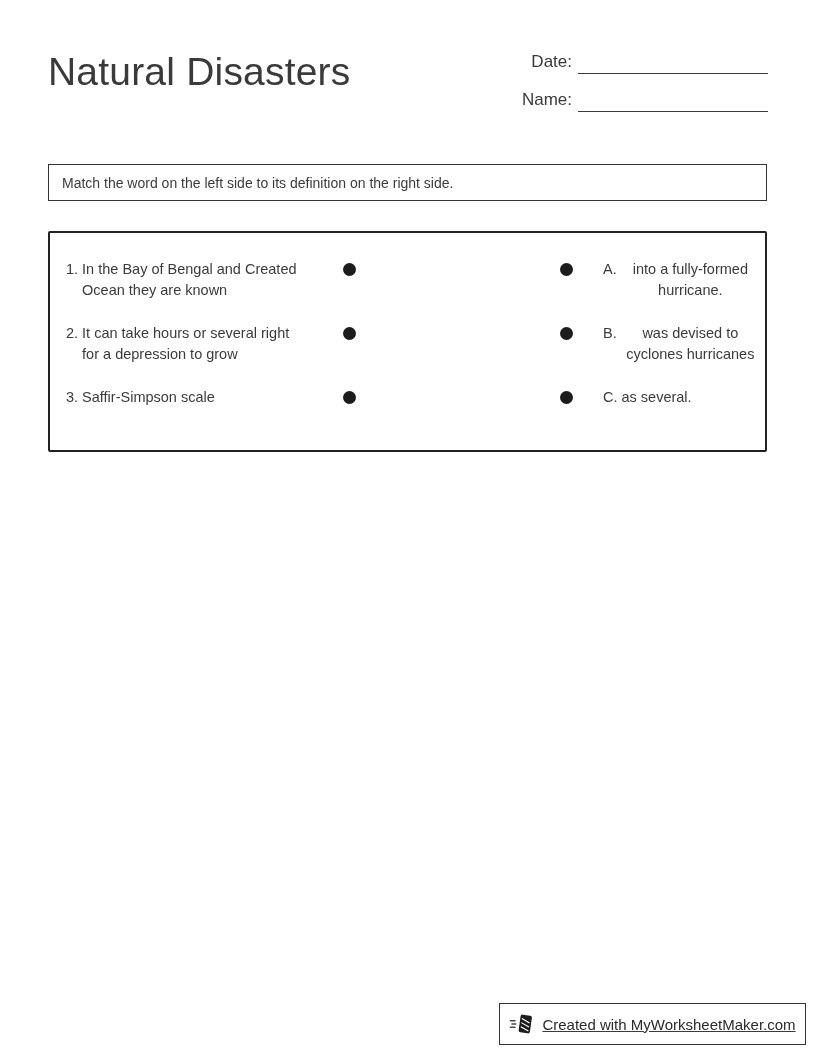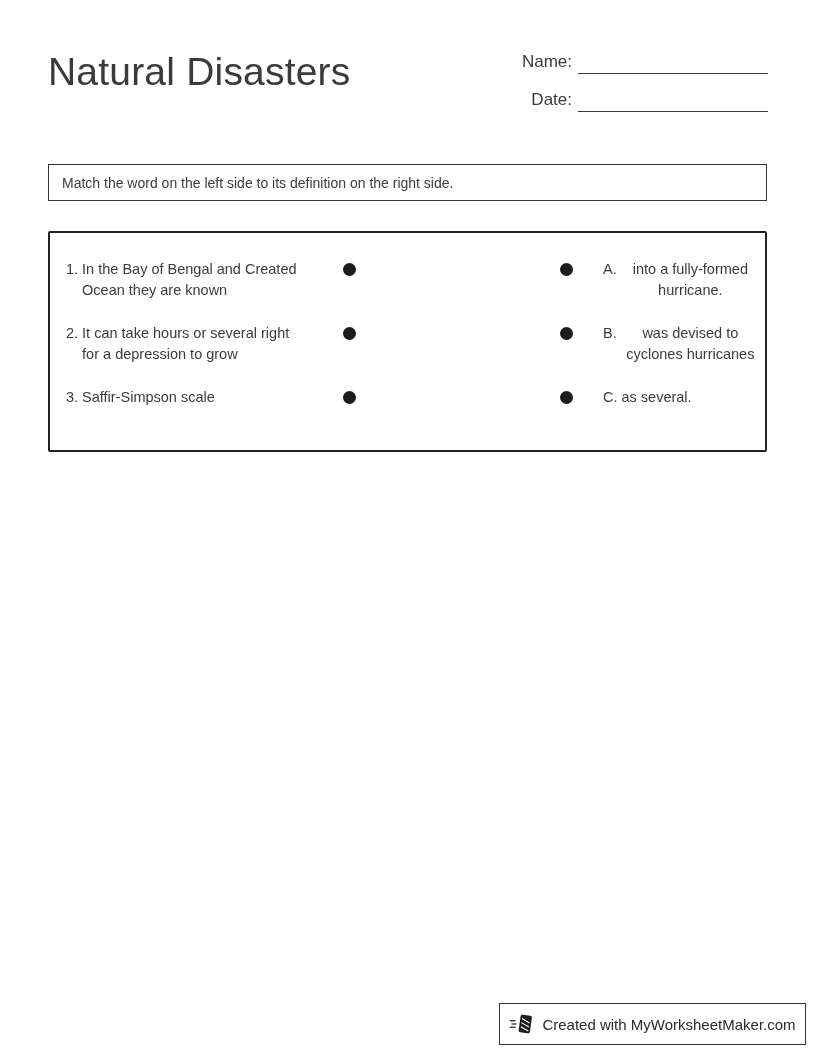--- a/index.html
+++ b/index.html
@@ -131,41 +131,42 @@
     position: absolute;
     left: 499px;
     top: 1003px;
     width: 307px;
     height: 42px;
     border: 1.5px solid #333333;
     display: flex;
     align-items: center;
     justify-content: center;
     gap: 7px;
+    text-decoration: underline;
   }
   .footer-credit .credit-text {
     font-size: 15px;
     color: #2b2b2b;
   }
   .logo-icon { flex: 0 0 auto; display: block; }
 </style>
 </head>
 <body>
 
 <div class="page">
 
   <h1 class="title">Natural Disasters</h1>
 
   <div class="id-fields">
     <div class="id-row">
+      <span class="id-label">Date:</span>
+      <span class="id-line"></span>
+    </div>
+    <div class="id-row">
       <span class="id-label">Name:</span>
-      <span class="id-line"></span>
-    </div>
-    <div class="id-row">
-      <span class="id-label">Date:</span>
       <span class="id-line"></span>
     </div>
   </div>
 
   <div class="instruction-box">
     <span class="instruction-text">Match the word on the left side to its definition on the right side.</span>
   </div>
 
   <div class="matching-box">
 

